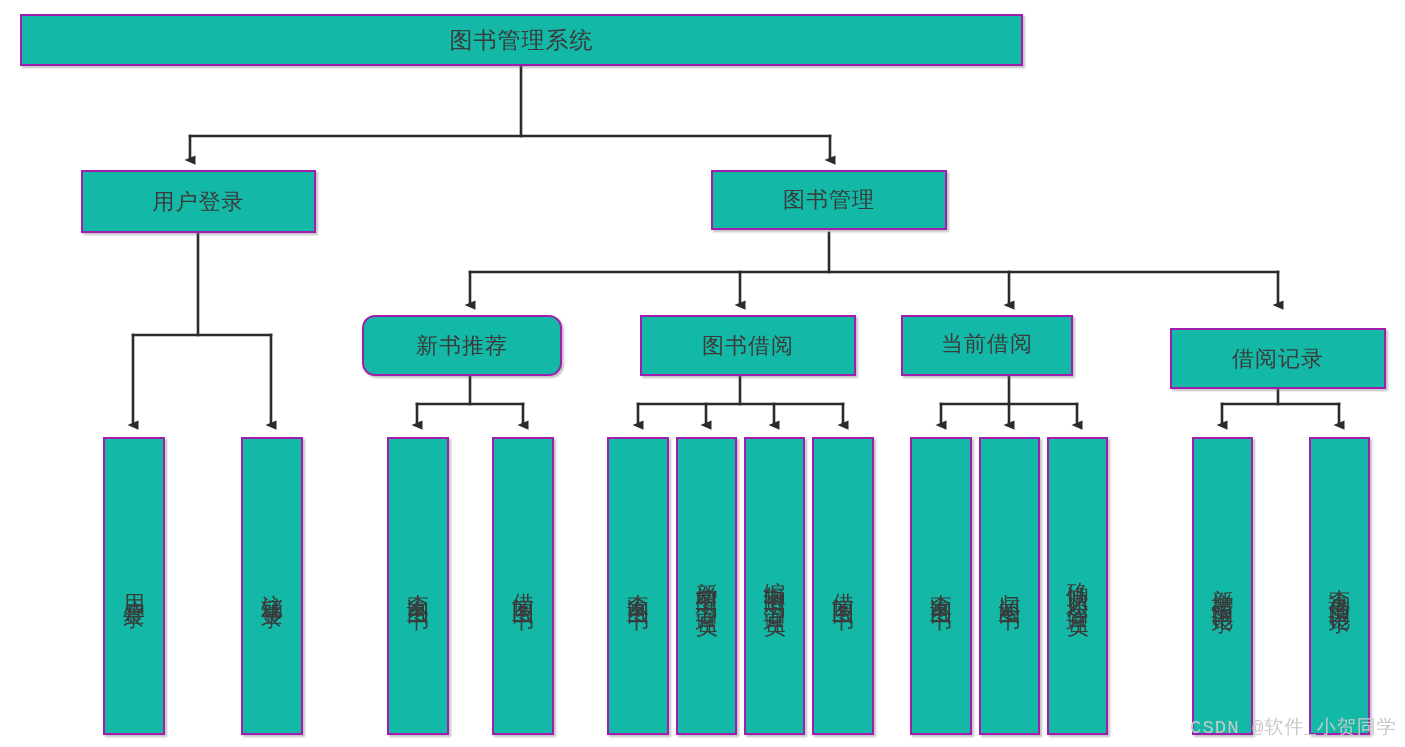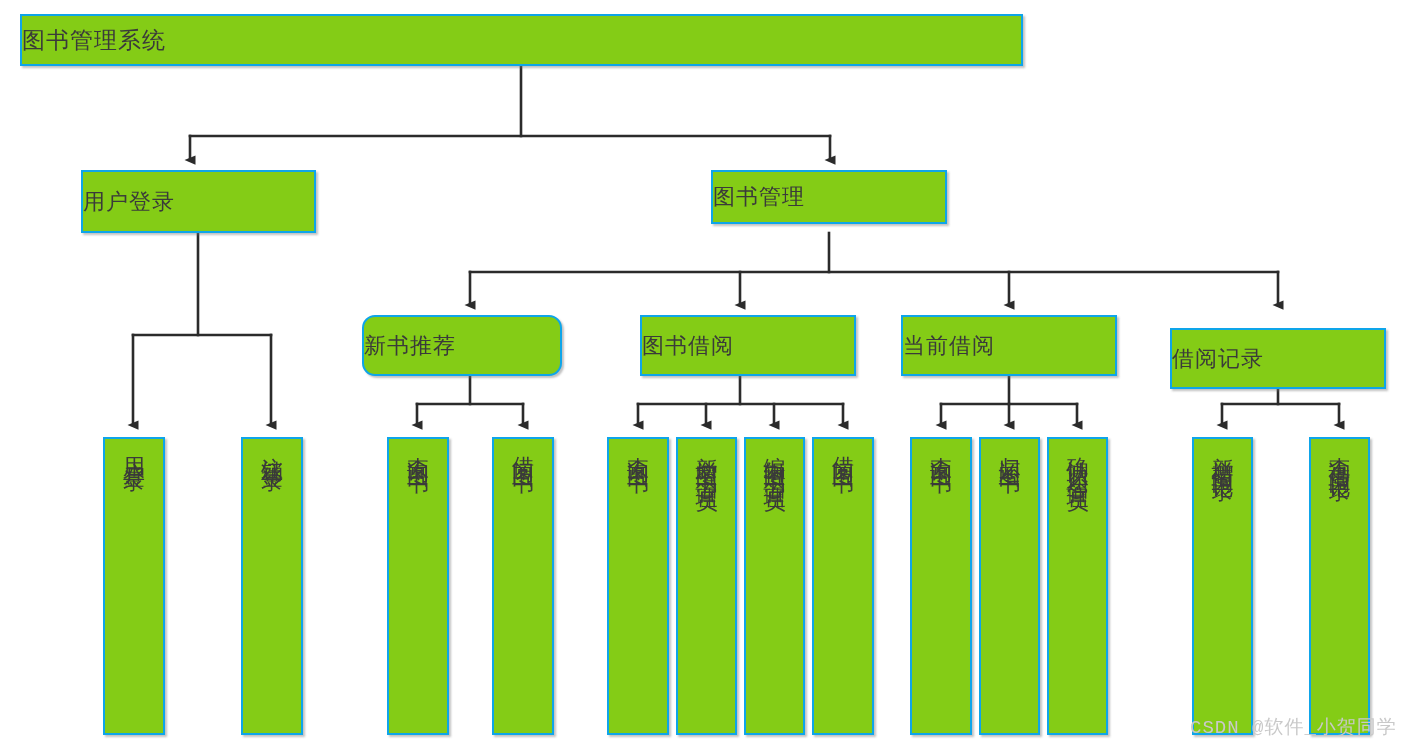--- a/index.html
+++ b/index.html
@@ -8,25 +8,26 @@
     background:#ffffff;
     font-family:"Liberation Sans","DejaVu Sans",sans-serif;
     overflow:hidden;
   }
   #stage{position:relative;width:1405px;height:747px;}
   svg.wires{position:absolute;left:0;top:0;width:1405px;height:747px;pointer-events:none;}
 
   .node{
     position:absolute;
     box-sizing:border-box;
-    background:#84cc16;
-    border:2px solid #0ea5e9;
+    background:#14b8a6;
+    border:2px solid #a21caf;
     box-shadow:2px 2px 2px rgba(120,120,120,.45);
     display:flex;
     align-items:center;
+    justify-content:center;
     color:#3a3a3a;
     letter-spacing:1px;
   }
   .node.horiz{ font-size:22px; line-height:1; }
   .node.root{ font-size:23px; }
   .node.leaf{
     writing-mode:vertical-rl;
     text-orientation:upright;
     font-size:22px;
     letter-spacing:5px;
@@ -102,31 +103,31 @@
     </g>
   </svg>
 
   <div class="node horiz root" style="left:20px;top:14px;width:1003px;height:52px;">
     <span class="lbl">图书管理系统</span>
   </div>
 
   <div class="node horiz" style="left:81px;top:170px;width:235px;height:63px;">
     <span class="lbl">用户登录</span>
   </div>
-  <div class="node horiz" style="left:711px;top:170px;width:236px;height:54px;">
+  <div class="node horiz" style="left:711px;top:170px;width:236px;height:60px;">
     <span class="lbl">图书管理</span>
   </div>
 
   <div class="node horiz" style="left:362px;top:315px;width:200px;height:61px;border-radius:13px;">
     <span class="lbl">新书推荐</span>
   </div>
   <div class="node horiz" style="left:632px;top:315px;width:216px;height:61px;margin-left:8px;">
     <span class="lbl">图书借阅</span>
   </div>
-  <div class="node horiz" style="left:901px;top:315px;width:216px;height:61px;">
+  <div class="node horiz" style="left:901px;top:315px;width:172px;height:61px;font-family:Liberation Mono, monospace;">
     <span class="lbl">当前借阅</span>
   </div>
   <div class="node horiz" style="left:1170px;top:328px;width:216px;height:61px;">
     <span class="lbl">借阅记录</span>
   </div>
 
   <div class="node leaf" style="left:103px;top:437px;width:62px;height:298px;">
     <span class="lbl">用户登录</span>
   </div>
   <div class="node leaf" style="left:241px;top:437px;width:62px;height:298px;">

